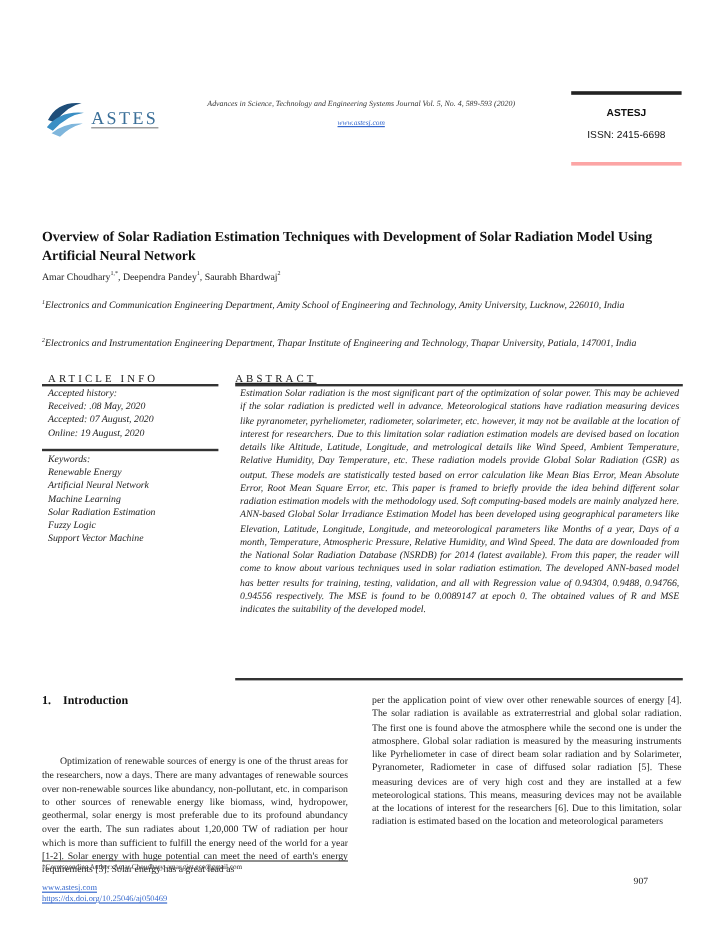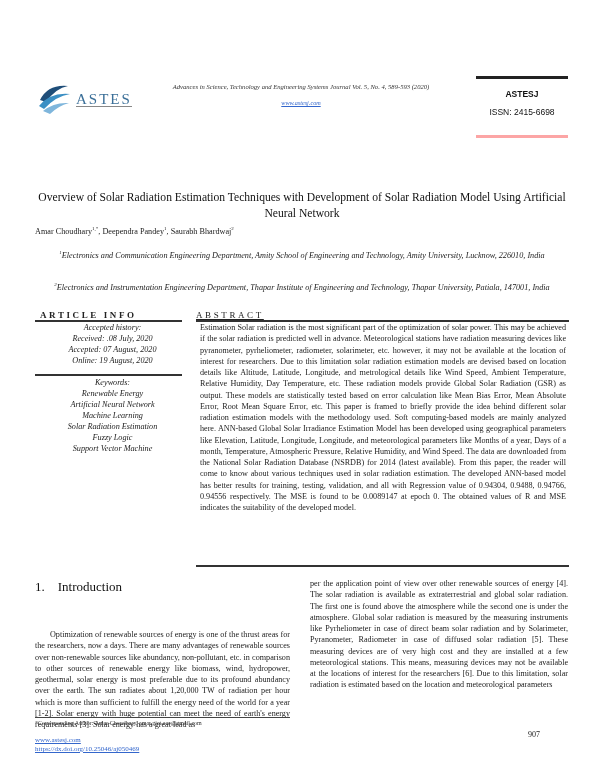--- a/index.html
+++ b/index.html
@@ -1,49 +1,49 @@
 <!DOCTYPE html>
 <html><head>
 <meta charset="utf-8">
 <style>
   html, body { margin: 0; padding: 0; background: #ffffff; }
   body { width: 600px; height: 776px; position: relative; overflow: hidden;
          font-family: "Liberation Serif", serif; color: #222; }
-  .abs { position: absolute; text-align: center; }
+  .abs { position: absolute; }
 
   
   .logo { left: 34px; top: 76px; width: 100px; height: 40px; display: flex; align-items: center; }
   .logo svg { width: 40px; height: 40px; }
   .logo-text { font-family: "Liberation Serif", serif; font-size: 15px; letter-spacing: 2px; color: #3b6f98;
                border-bottom: 1px solid #888; line-height: 14px; margin-left: 2px; margin-top: 6px; }
   .journal { left: 146px; top: 83px; width: 310px; text-align: center; font-style: italic; font-size: 6.6px; color: #333; }
   .journal-url { left: 146px; top: 99px; width: 310px; text-align: center; font-style: italic; font-size: 6.2px; color: #3366cc; text-decoration: underline; }
   .issn-box { left: 476px; top: 76px; width: 92px; height: 56px; border-top: 3px solid #222; border-bottom: 3px solid #fca5a5; text-align: center; }
   .issn-box .a { font-family: "Liberation Sans", sans-serif; font-weight: bold; font-size: 8.5px; margin-top: 10px; color: #111; }
   .issn-box .b { font-family: "Liberation Sans", sans-serif; font-weight: normal; font-size: 8.5px; margin-top: 8px; color: #111; }
 
   
-  .title { left: 35px; top: 190px; width: 534px; font-weight: normal; font-size: 11.6px; line-height: 16px; color: #111; }
+  .title { left: 35px; top: 190px; width: 534px; font-weight: bold; font-size: 11.6px; line-height: 16px; color: #111; }
   .authors { left: 35px; top: 226px; font-size: 8.2px; color: #222; }
   .affil { left: 35px; width: 534px; font-style: italic; font-size: 8.2px; line-height: 12px; color: #222; }
 
   
   .sec-head { font-size: 9px; letter-spacing: 2.6px; color: #222; }
-  .ai-head { left: 40px; top: 310px; font-weight: bold; }
+  .ai-head { left: 40px; top: 310px; }
   .ab-head { left: 196px; top: 310px; text-decoration: underline; }
   .rule { height: 1.6px; background: #333; }
   .ai-rule1 { left: 35px; top: 320px; width: 147px; }
   .ai-rule2 { left: 35px; top: 374px; width: 147px; }
   .ab-rule1 { left: 196px; top: 320px; width: 373px; }
   .ab-rule2 { left: 196px; top: 565px; width: 373px; }
   .ai-list { left: 40px; width: 145px; font-style: italic; font-size: 8.2px; line-height: 11px; color: #222; }
-  .abstract { left: 200px; top: 322px; width: 366px; font-size: 8.15px; line-height: 11.25px; color: #222; text-align: justify; }
+  .abstract { left: 200px; top: 322px; width: 366px; font-style: italic; font-size: 8.15px; line-height: 11.25px; color: #222; text-align: justify; }
 
   
-  .intro-head { left: 35px; top: 579px; font-weight: normal; font-size: 13px; color: #111; }
+  .intro-head { left: 35px; top: 579px; font-weight: bold; font-size: 10px; color: #111; }
   .col { font-size: 8.15px; line-height: 11.25px; color: #222; text-align: justify; }
   .col-left { left: 35px; top: 629px; width: 255px; }
   .col-right { left: 310px; top: 578px; width: 258px; }
   .indent { text-indent: 15px; display: block; }
   .fn-rule { left: 35px; top: 717px; width: 255px; height: 1px; background: #444; }
   .footnote { left: 35px; top: 720px; font-size: 6px; color: #333; }
   .foot-link { left: 35px; font-size: 7px; color: #3366cc; text-decoration: underline; }
   .page-num { left: 528px; top: 730px; font-size: 8px; color: #222; }
 </style>
 </head>
@@ -73,21 +73,21 @@
   <sup style="font-size:5px">1</sup><span>Electronics and Communication Engineering Department, Amity School of Engineering and Technology, Amity University, Lucknow, 226010, India</span>
 </div>
 <div class="abs affil" style="top:279px">
   <sup style="font-size:5px">2</sup><span>Electronics and Instrumentation Engineering Department, Thapar Institute of Engineering and Technology, Thapar University, Patiala, 147001, India</span>
 </div>
 
 <div class="abs sec-head ai-head">ARTICLE INFO</div>
 <div class="abs rule ai-rule1"></div>
 <div class="abs ai-list" style="top:322px">
   <div>Accepted history:</div>
-  <div>Received: .08 July, 2020</div>
+  <div>Received: .08 May, 2020</div>
   <div>Accepted: 07 August, 2020</div>
   <div>Online: 19 August, 2020</div>
 </div>
 <div class="abs rule ai-rule2"></div>
 <div class="abs ai-list" style="top:377px">
   <div>Keywords:</div>
   <div>Renewable Energy</div>
   <div>Artificial Neural Network</div>
   <div>Machine Learning</div>
   <div>Solar Radiation Estimation</div>

